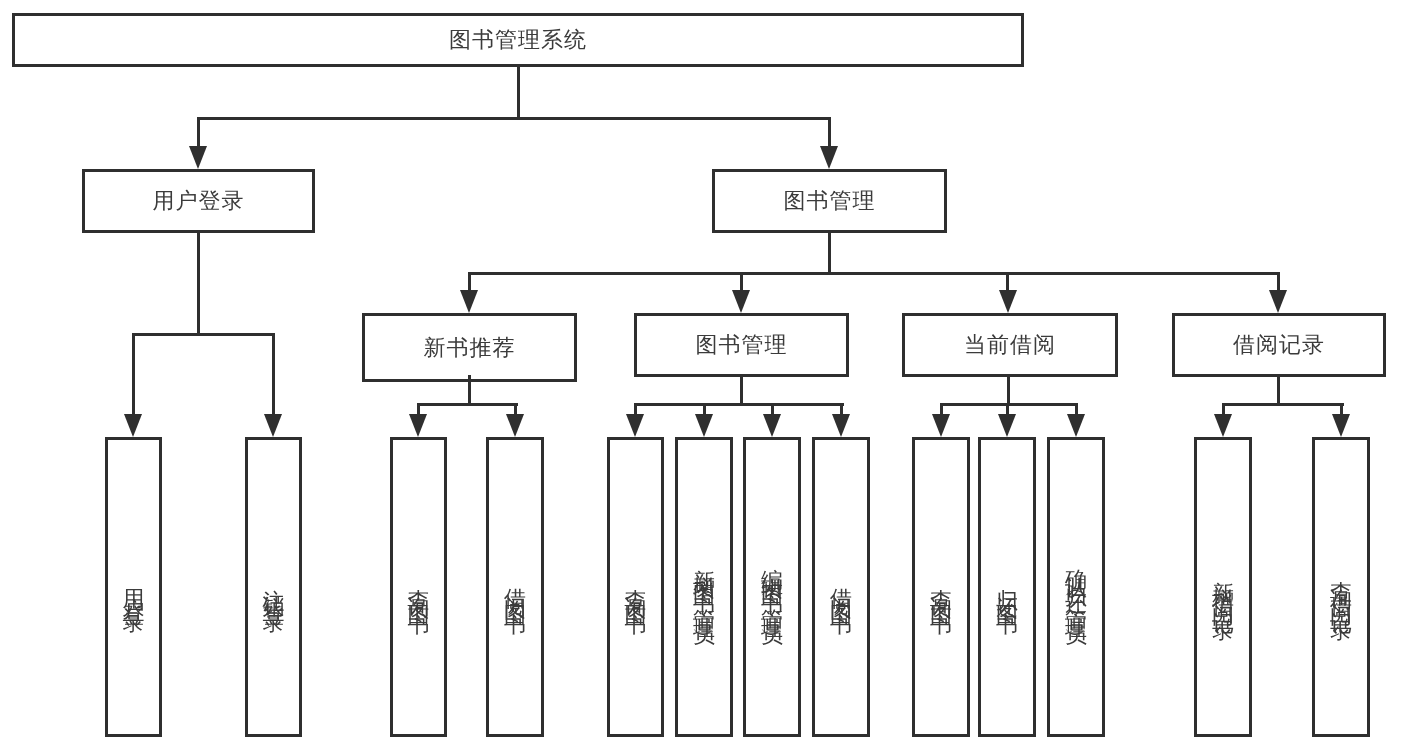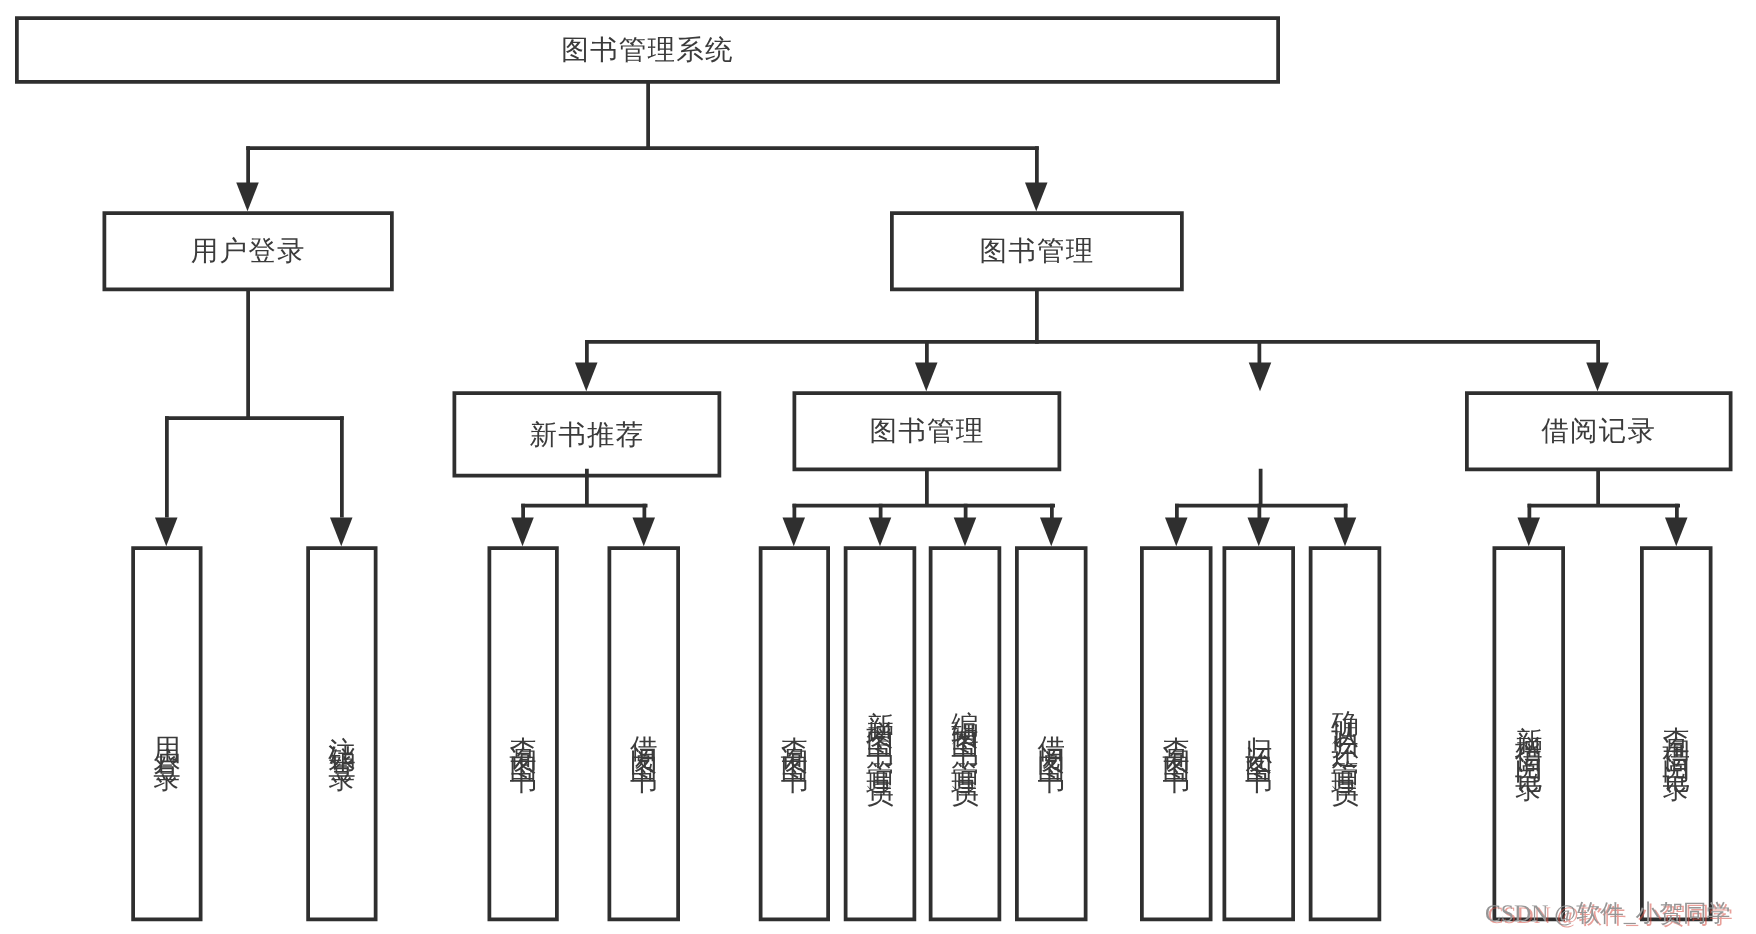--- a/index.html
+++ b/index.html
@@ -48,20 +48,23 @@
   </div>
 
   <div class="node hbox" style="left:362px;top:313px;width:215px;height:69px">
     <span class="lbl">新书推荐</span>
   </div>
 
   <div class="node hbox" style="left:634px;top:313px;width:215px;height:64px">
     <span class="lbl">图书管理</span>
   </div>
 
+  <div class="node hbox" style="left:902px;top:313px;width:216px;height:64px">
+    <span class="lbl">当前借阅</span>
+  </div>
 
   <div class="node hbox" style="left:1172px;top:313px;width:214px;height:64px">
     <span class="lbl">借阅记录</span>
   </div>
 
   <div class="node vbox" style="left:105px;top:437px;width:57px;height:300px">
     <span class="lbl">用户登录</span>
   </div>
 
   <div class="node vbox" style="left:245px;top:437px;width:57px;height:300px">
@@ -164,15 +167,14 @@
   <div class="vl" style="left:1075px;top:403px;height:13px"></div>
   <div class="ar" style="left:1067px;top:414px"></div>
 
   <div class="vl" style="left:1277px;top:375px;height:30px"></div>
   <div class="hl" style="left:1222px;top:403px;width:122px"></div>
   <div class="vl" style="left:1222px;top:403px;height:13px"></div>
   <div class="ar" style="left:1214px;top:414px"></div>
   <div class="vl" style="left:1340px;top:403px;height:13px"></div>
   <div class="ar" style="left:1332px;top:414px"></div>
 
-  <div class="watermark">CSDN @软件_小贺同学</div>
 
 </div>
 
 </body></html>

